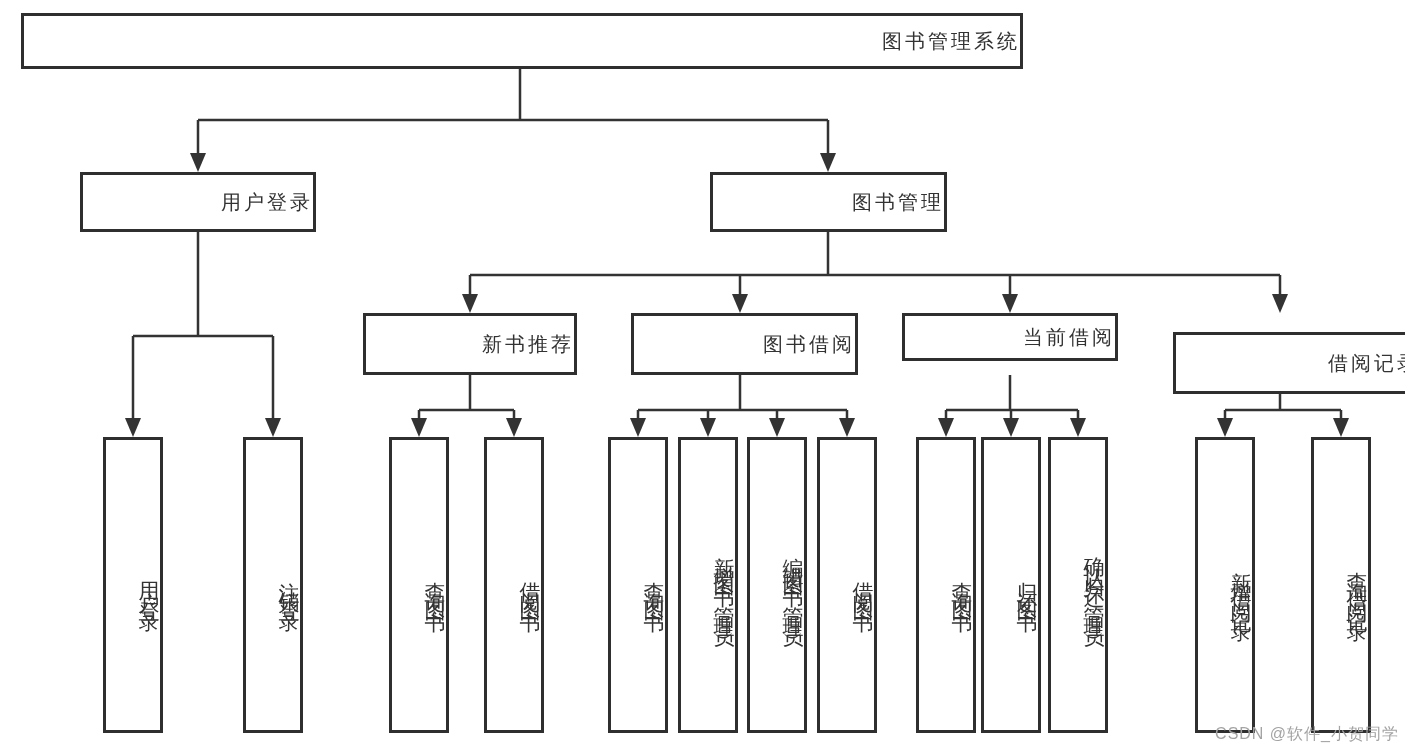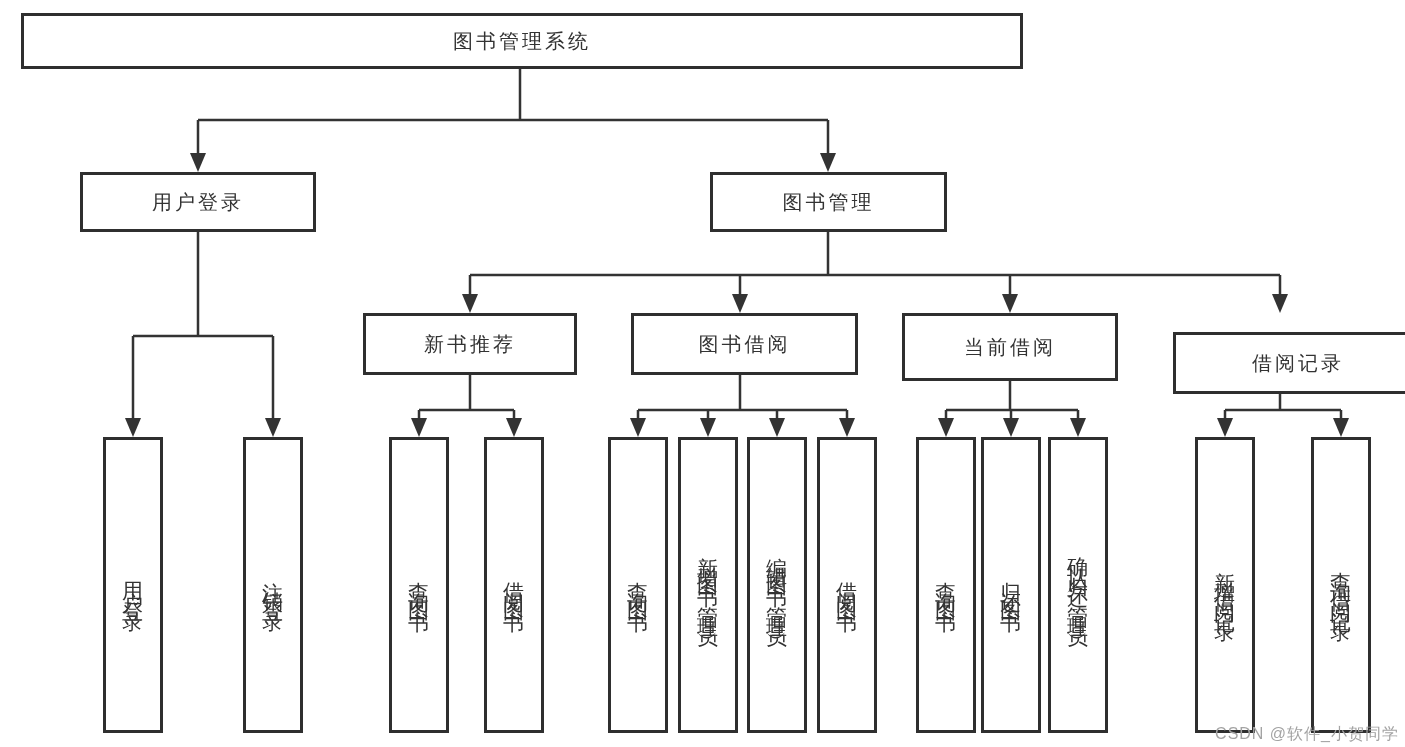--- a/index.html
+++ b/index.html
@@ -4,21 +4,21 @@
 <style>
   html,body { margin:0; padding:0; background:#ffffff; }
   #canvas {
     position:relative; width:1405px; height:747px; background:#ffffff;
     font-family:"Liberation Sans","DejaVu Sans",sans-serif; overflow:hidden;
   }
   #connector-layer { position:absolute; left:0; top:0; width:1405px; height:747px; pointer-events:none; }
   .node {
     position:absolute; box-sizing:border-box;
     border:3px solid #2f2f2f; background:#ffffff; color:#333333;
-    display:flex; align-items:center; justify-content:center;
+    display:flex; align-items:center; justify-content:flex-end;
     font-size:20px; letter-spacing:3px; text-align:center;
   }
   .node .htext { white-space:nowrap; }
   .leaf .vtext {
     writing-mode:vertical-rl; text-orientation:mixed;
     font-size:21px; letter-spacing:10px; line-height:1;
   }
   #watermark {
     position:absolute; right:6px; bottom:2px; z-index:5;
     color:#a3a3a3; font-size:16px; letter-spacing:1px; white-space:nowrap;
@@ -79,21 +79,21 @@
   <div class="node" style="left:363px; top:313px; width:214px; height:62px;">
     <span class="htext">新书推荐</span>
   </div>
 
   <div class="node" style="left:710px; top:172px; width:237px; height:60px;">
     <span class="htext">图书管理</span>
   </div>
   <div class="node" style="left:631px; top:313px; width:227px; height:62px;">
     <span class="htext">图书借阅</span>
   </div>
-  <div class="node" style="left:902px; top:313px; width:216px; height:68px;">
+  <div class="node" style="left:902px; top:313px; width:216px; height:48px;">
     <span class="htext">当前借阅</span>
   </div>
   <div class="node" style="left:1173px; top:313px; width:250px; height:62px;margin-top:19px;">
     <span class="htext">借阅记录</span>
   </div>
 
   <div class="node leaf" style="left:103px; top:437px; width:60px; height:296px;">
     <span class="vtext">用户登录</span>
   </div>
   <div class="node leaf" style="left:243px; top:437px; width:60px; height:296px;">

